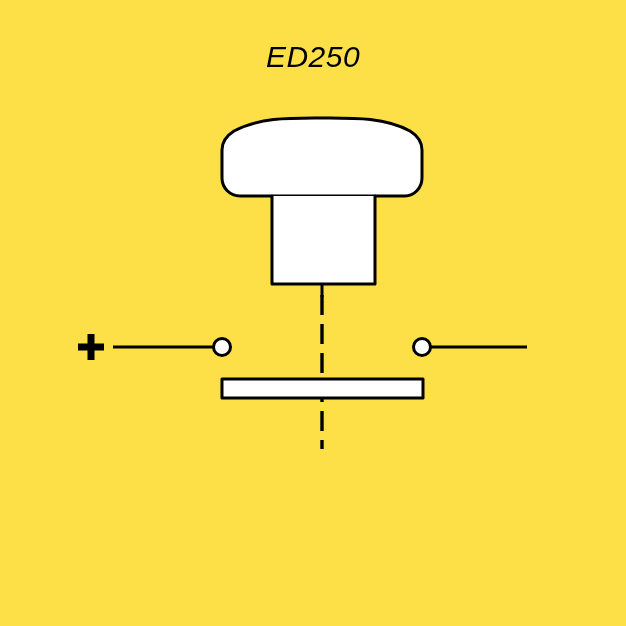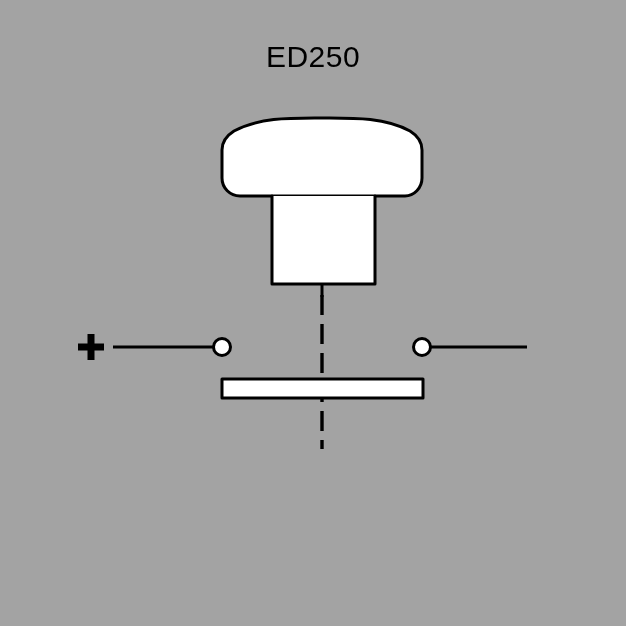--- a/index.html
+++ b/index.html
@@ -12,21 +12,22 @@
     width: 626px;
     height: 626px;
     font-family: "Liberation Sans", sans-serif;
     color: #000000;
     overflow: hidden;
   }
   #page {
     position: relative;
     width: 626px;
     height: 626px;
-    background: #a3a3a3;
+    background: #fde047;
+    font-style: italic;
   }
   #title {
     position: absolute;
     left: 0;
     top: 40px;
     width: 626px;
     text-align: center;
     font-family: "Liberation Sans", sans-serif;
     font-size: 30px;
     line-height: 34px;

